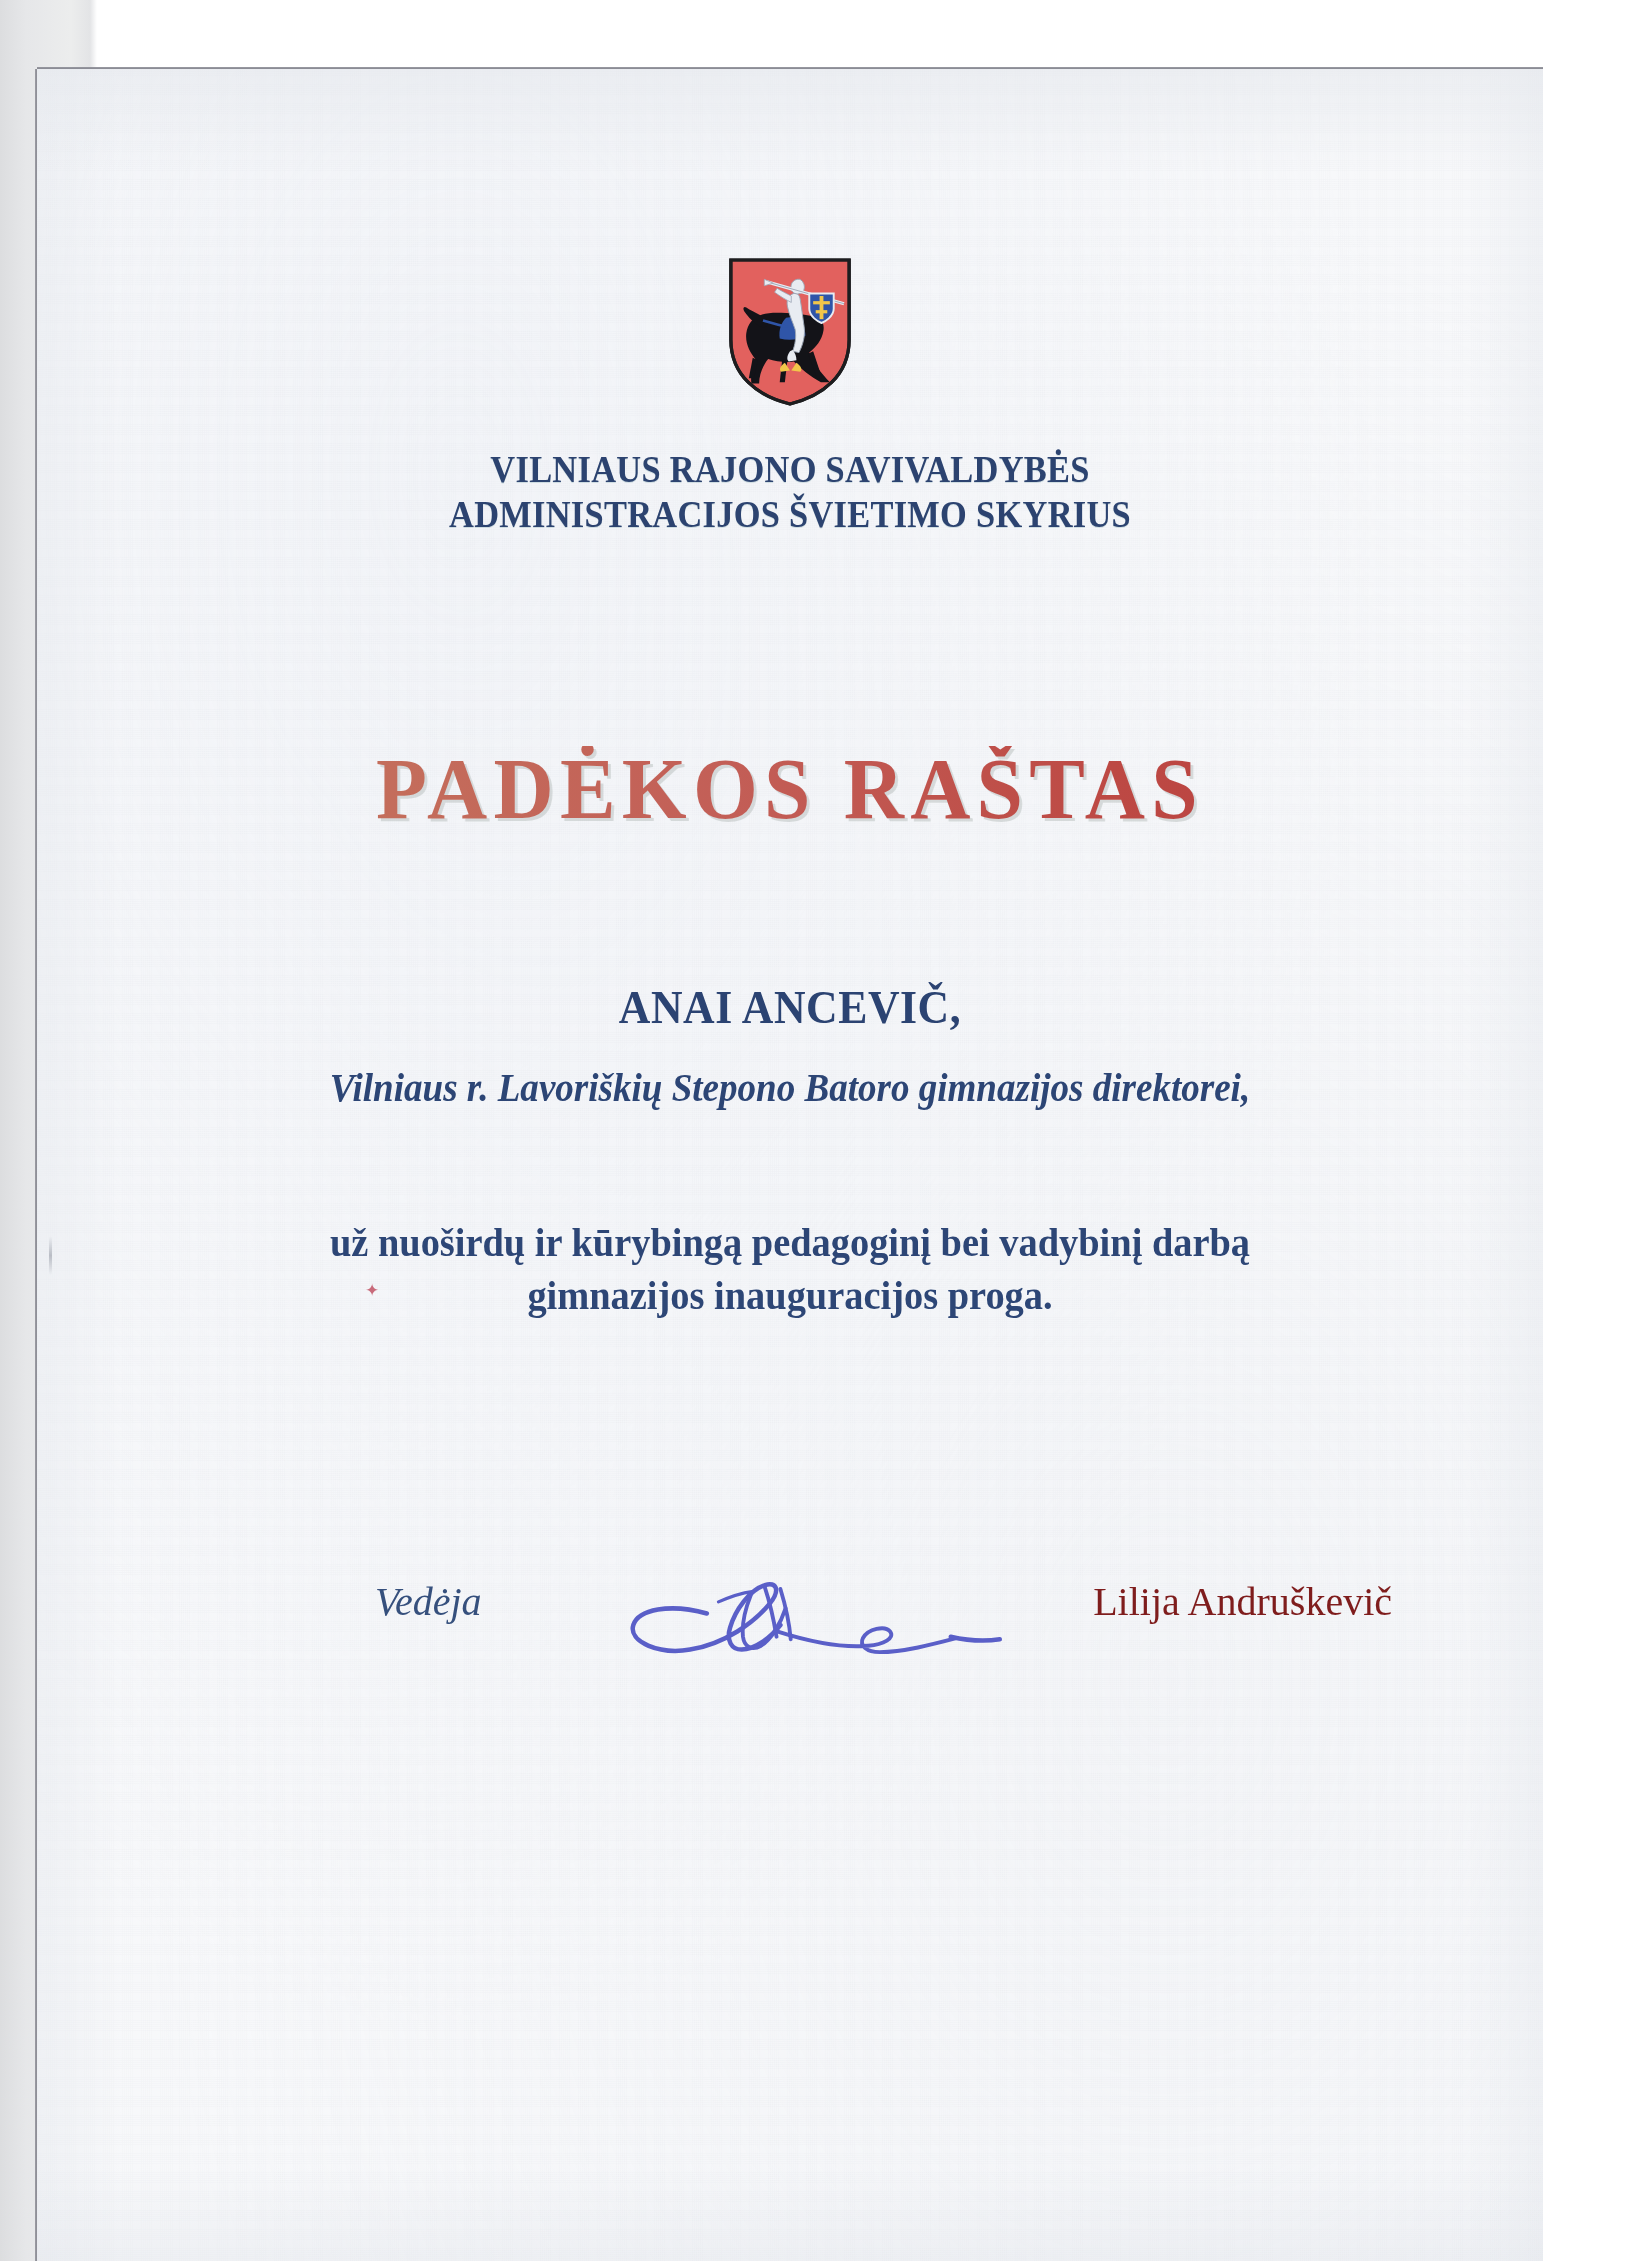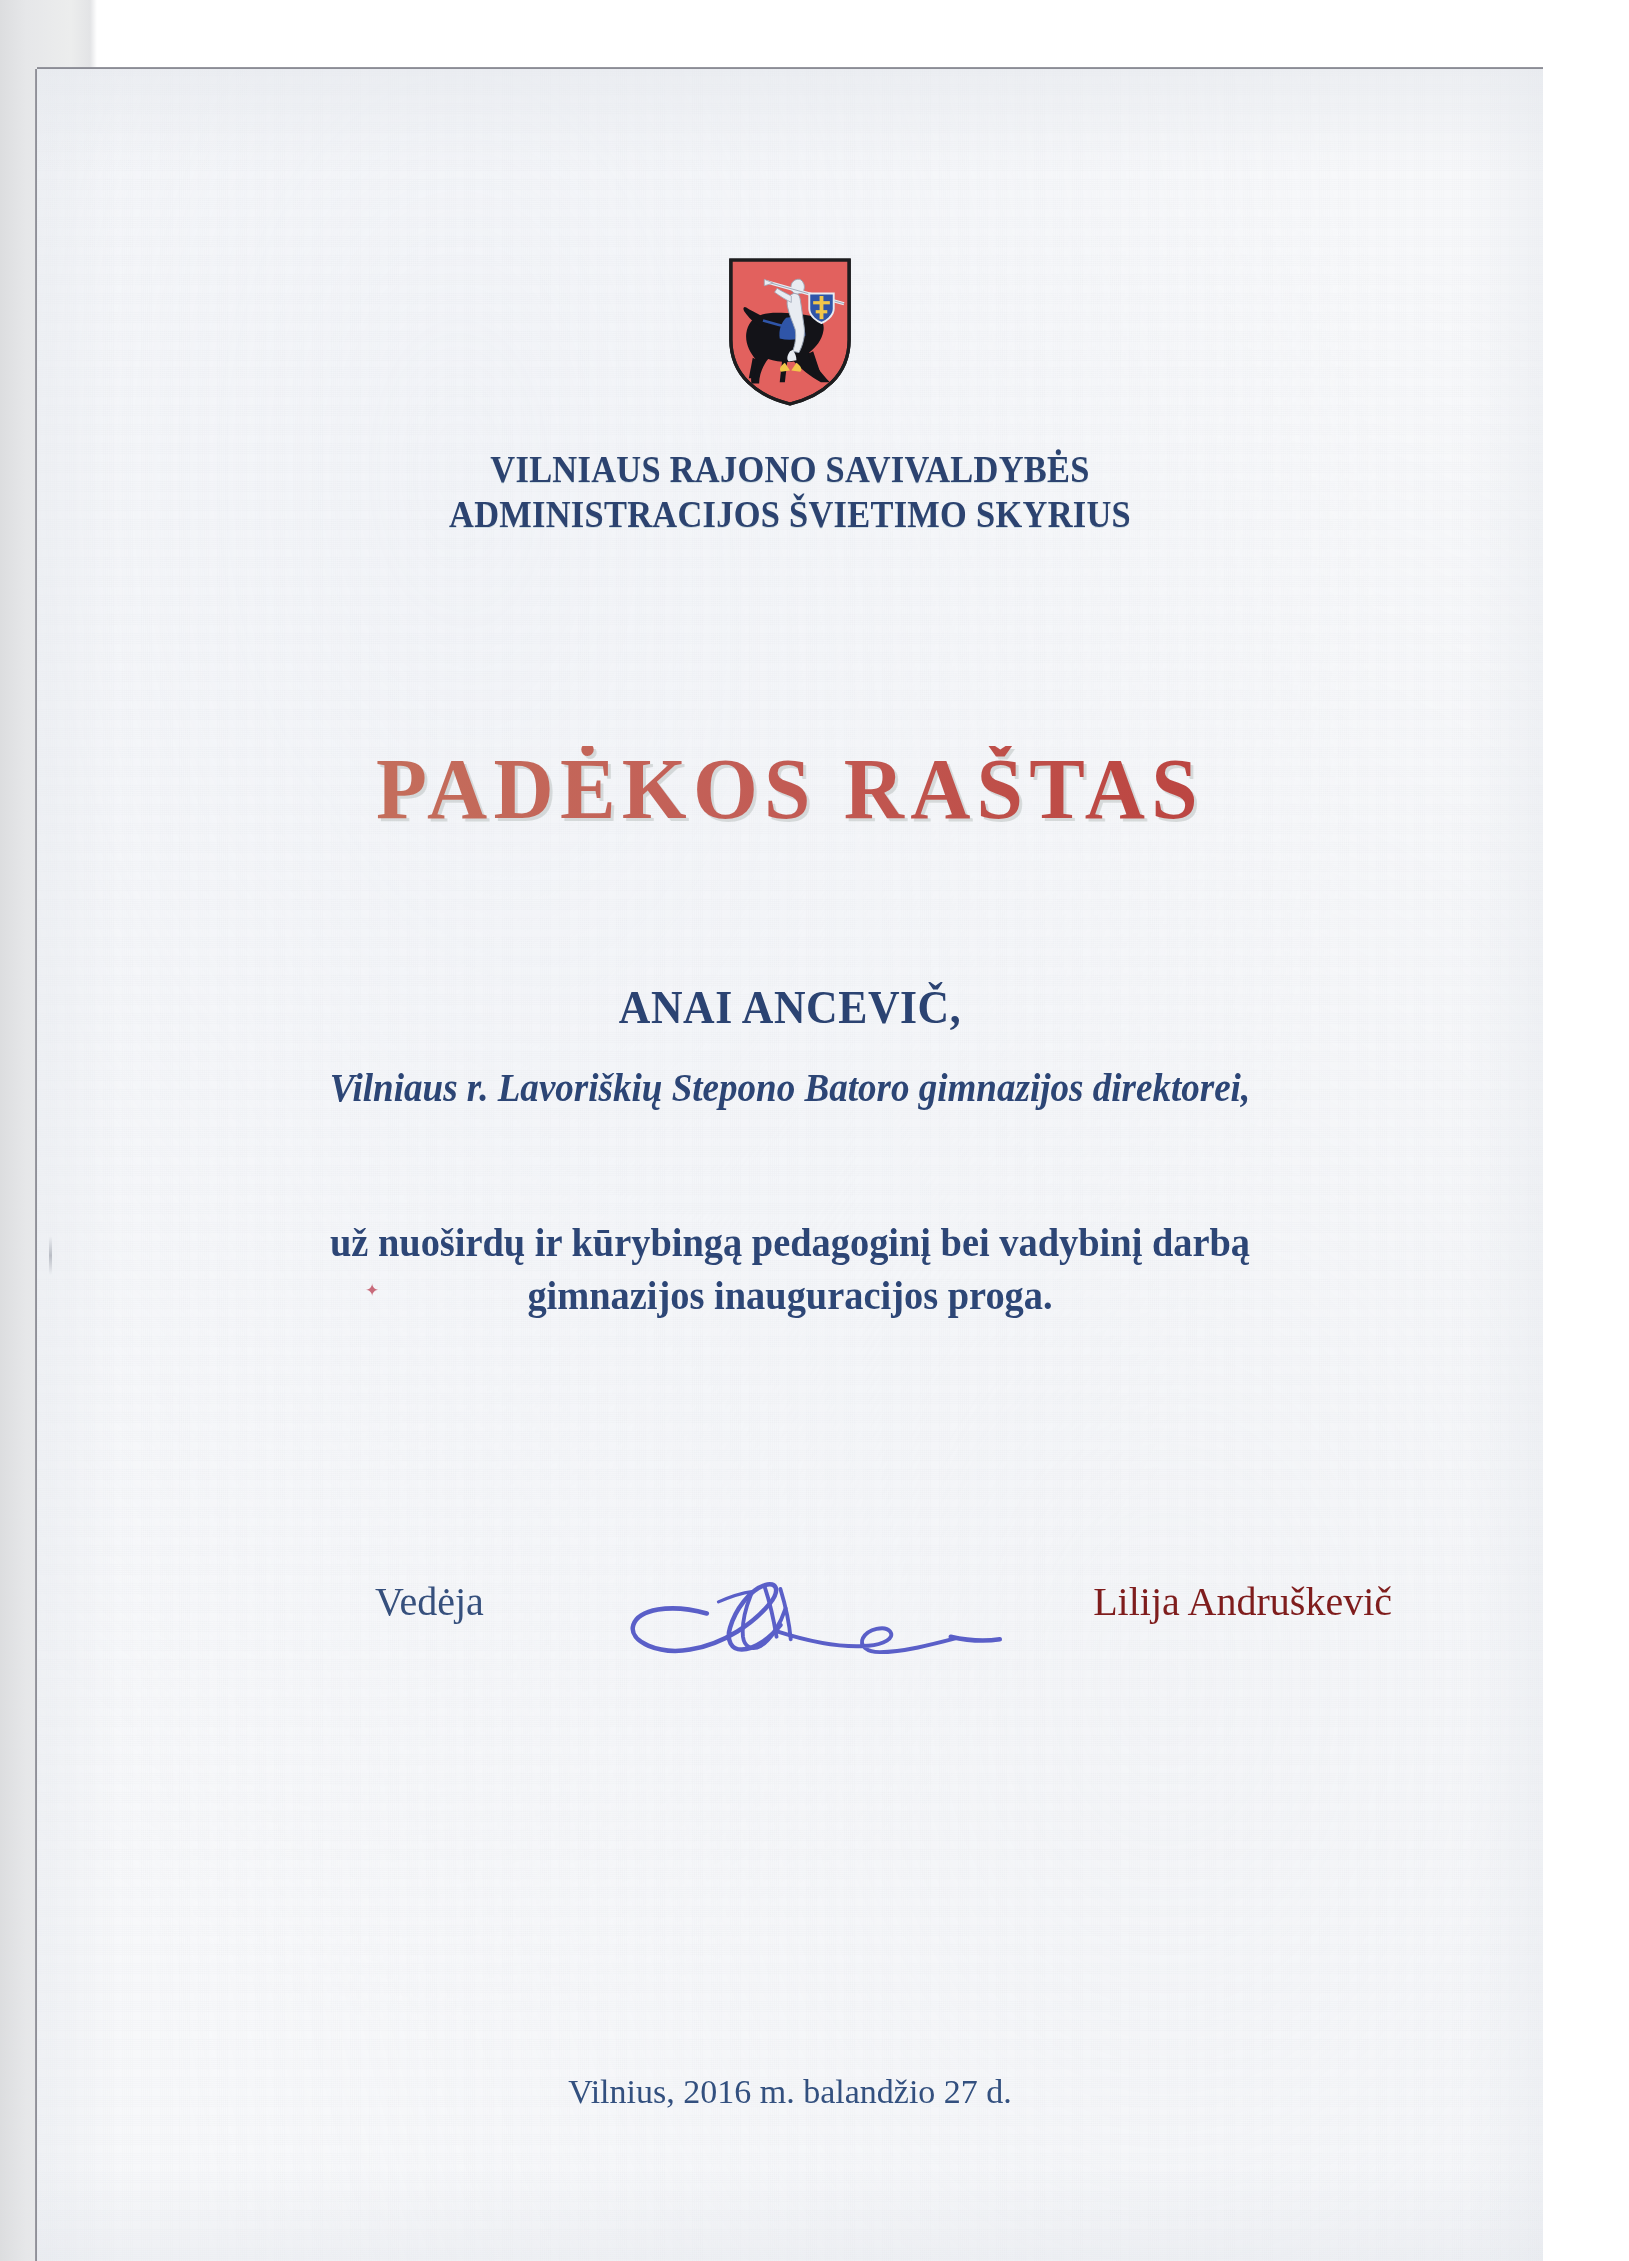--- a/index.html
+++ b/index.html
@@ -162,20 +162,21 @@
     height: 97px;
   }
   .sig-title {
     position: absolute;
     left: 338px;
     top: 14px;
     color: #36507d;
     font-size: 40px;
     font-weight: normal;
     font-family: "Liberation Serif", "DejaVu Serif", serif;
+    font-style: italic;
   }
   .sig-mark {
     position: absolute;
     left: 555px;
     top: -23px;
     width: 542px;
     height: 123px;
   }
   .sig-name {
     position: absolute;
@@ -318,19 +319,18 @@
                    C454 130 428 136 420 150 C414 162 426 172 446 172
                    C482 172 528 160 566 150" stroke-width="6"></path>
           <path d="M556 148 C582 154 606 156 632 152" stroke-width="7"></path>
           <path d="M196 94 C214 86 232 80 248 78" stroke-width="5"></path>
         </g>
       </svg>
 
       <div class="sig-name">Lilija Andruškevič</div>
     </div>
 
-    <div class="footer-date">Vilnius, 2016 m. balandžio 27 d.</div>
 
     <div class="speck">✦</div>
     <div class="edge-mark"></div>
   </div>
 </div>
 
 
 </body></html>

